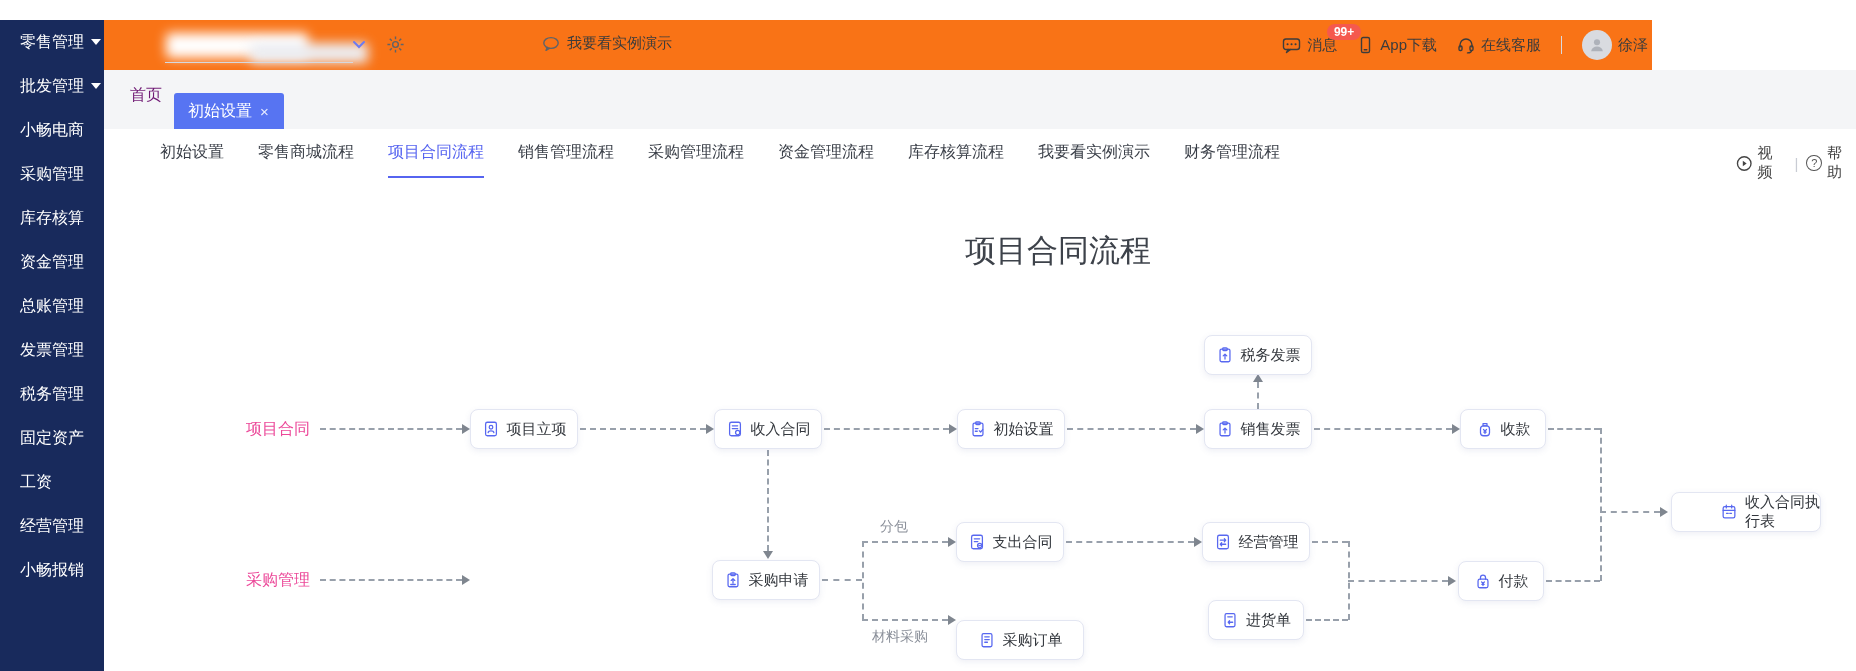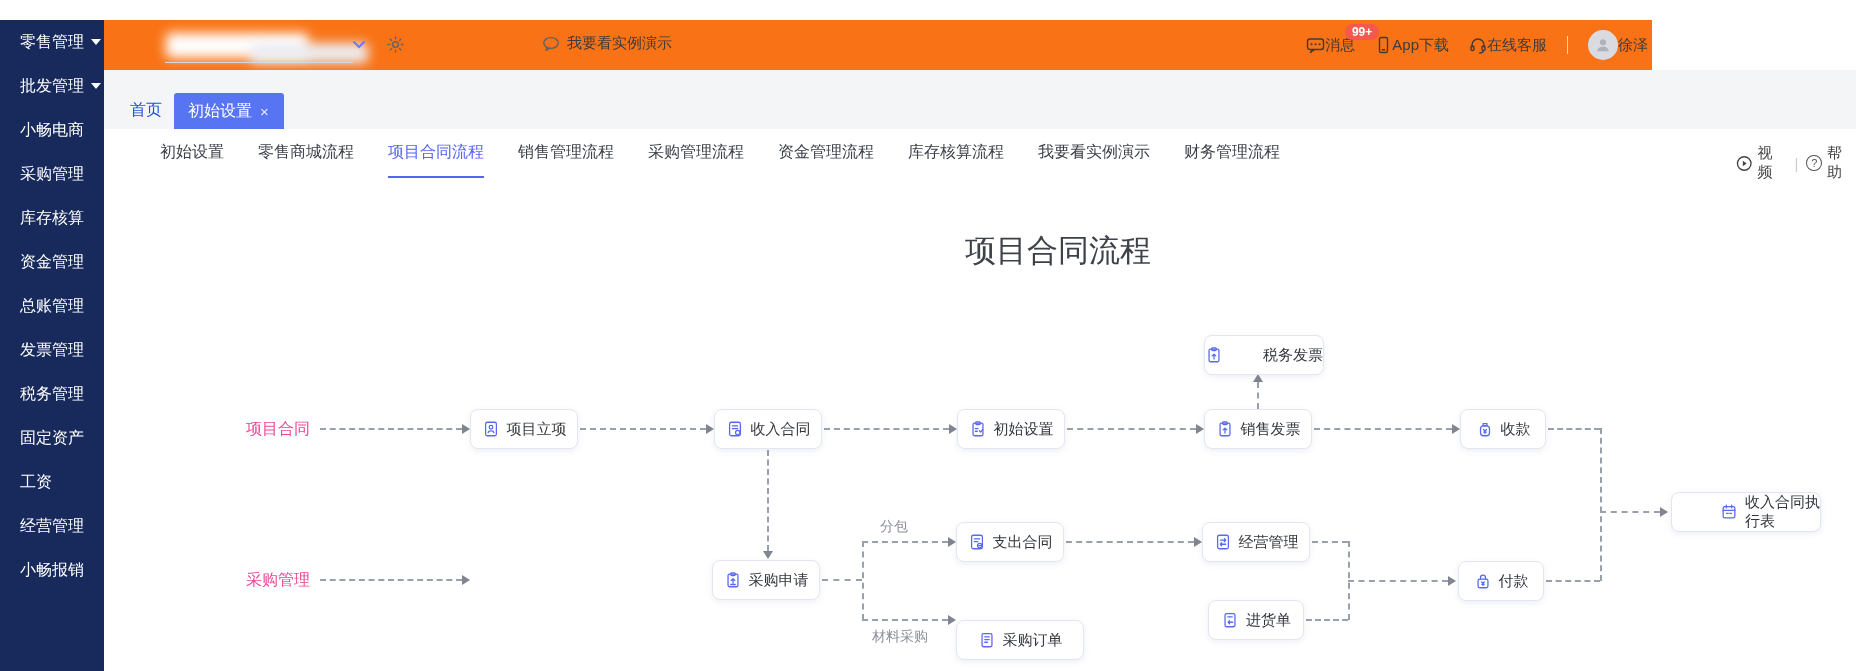--- a/index.html
+++ b/index.html
@@ -22,28 +22,28 @@
   .side-menu { margin-top:0; }
   .side-item { height:44px; display:flex; align-items:center; padding-left:20px; font-size:16px; color:#fff; cursor:pointer; }
   .tri-down { width:0; height:0; margin-left:7px; border-left:5px solid transparent; border-right:5px solid transparent; border-top:6px solid #fff; }
 
   
   .blur-blob { position:absolute; background:#fff; filter:blur(6px); border-radius:4px; }
   .sel-underline { position:absolute; left:165px; top:62px; width:188px; height:1px; background:#d5d8de; }
   .tb-ic { position:absolute; display:flex; align-items:center; color:#555; }
   .demo { position:absolute; left:438px; top:14px; display:flex; align-items:center; gap:7px; font-size:15px; color:#3c3c3c; cursor:pointer; }
   .tb-right { position:absolute; right:0; top:0; height:50px; display:flex; align-items:center; gap:20px; padding-right:4px; font-size:15px; color:#3c3c3c; }
-  .tb-item { display:flex; align-items:center; position:relative; cursor:pointer; white-space:nowrap; }
+  .tb-item { display:flex; align-items:center; gap:6px; position:relative; cursor:pointer; white-space:nowrap; }
   .badge { position:absolute; top:-12px; right:-24px; background:#f5594e; color:#fff; font-size:12px; line-height:14px; padding:1px 7px; border-radius:9px; font-weight:bold; }
   .tb-divider { width:1px; height:18px; background:#d9d9de; }
   .avatar { width:30px; height:30px; border-radius:50%; background:#d9dbe0; display:flex; align-items:center; justify-content:center; }
   .username { font-size:15px; color:#3c3c3c; white-space:nowrap; }
 
   
-  .home-tab { position:absolute; left:26px; bottom:8px; font-size:16px; color:#1d4ed8; cursor:pointer; }
+  .home-tab { position:absolute; left:26px; bottom:23px; font-size:16px; color:#701a75; cursor:pointer; }
   .active-tab { position:absolute; left:70px; bottom:0; height:36px; min-width:110px; padding:0 14px;
     background:#5774f2; color:#fff; font-size:16px; display:flex; align-items:center; gap:8px;
     border-radius:3px 3px 0 0; cursor:pointer; }
   .tab-close { font-size:15px; color:#e8ecff; cursor:pointer; line-height:1; }
 
   
   .nav-row { position:absolute; left:160px; top:142px; display:flex; gap:34px; font-size:16px; color:#3a3f48; }
   .nav-item { padding-bottom:13px; cursor:pointer; border-bottom:2px solid transparent; white-space:nowrap; }
   .nav-item.active { color:#5664f0; border-bottom-color:#5664f0; }
   .nav-right { position:absolute; left:1736px; top:144px; display:flex; align-items:center; gap:8px; font-size:15px; color:#444; }
@@ -296,21 +296,21 @@
     <span>销售发票</span>
   </div>
   <div class="node" style="left:1460px; top:409px; width:86px;">
     <svg class="nico" width="18" height="18" viewBox="0 0 20 20" fill="none" stroke="#5868f0" stroke-width="1.4" stroke-linecap="round" stroke-linejoin="round">
         <rect x="5" y="6.5" width="10" height="11" rx="3.4"></rect>
         <path d="M7.8 4h4.4v2.5H7.8z"></path>
         <path d="M8.3 10.5l1.7 2 1.7-2M10 12.5v2.6M8.6 13.4h2.8"></path>
       </svg>
     <span>收款</span>
   </div>
-  <div class="node" style="left:1204px; top:335px; width:120px;justify-content:space-between;">
+  <div class="node" style="left:1204px; top:335px; width:108px;">
     <svg class="nico" width="18" height="18" viewBox="0 0 20 20" fill="none" stroke="#5868f0" stroke-width="1.4" stroke-linecap="round" stroke-linejoin="round">
         <rect x="4.5" y="3.5" width="11" height="14" rx="1.6"></rect>
         <rect x="7.5" y="2" width="5" height="3" rx="1"></rect>
         <path d="M10 14.5V9M8 11l2-2 2 2"></path>
       </svg>
     <span>税务发票</span>
   </div>
   <div class="node" style="left:1671px; top:492px; width:150px;padding-left:48px;">
     <svg class="nico" width="18" height="18" viewBox="0 0 20 20" fill="none" stroke="#5868f0" stroke-width="1.4" stroke-linecap="round" stroke-linejoin="round">
         <rect x="3.5" y="4" width="13" height="12.5" rx="1.8"></rect>

